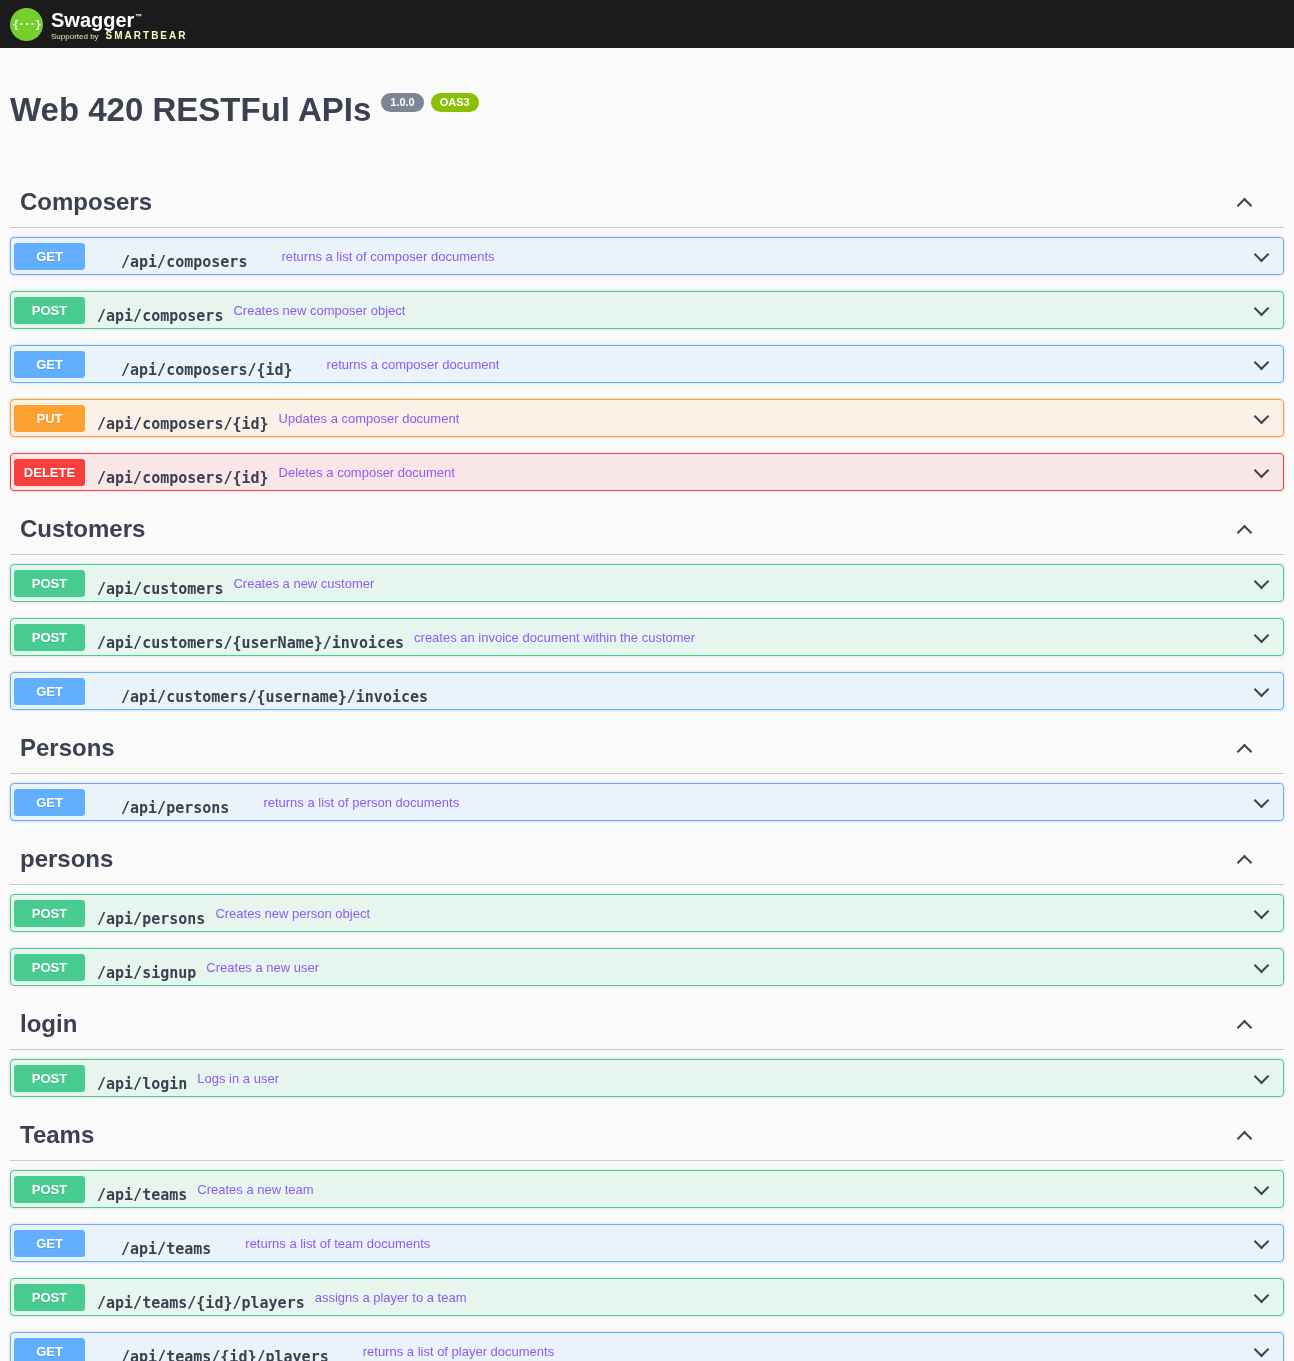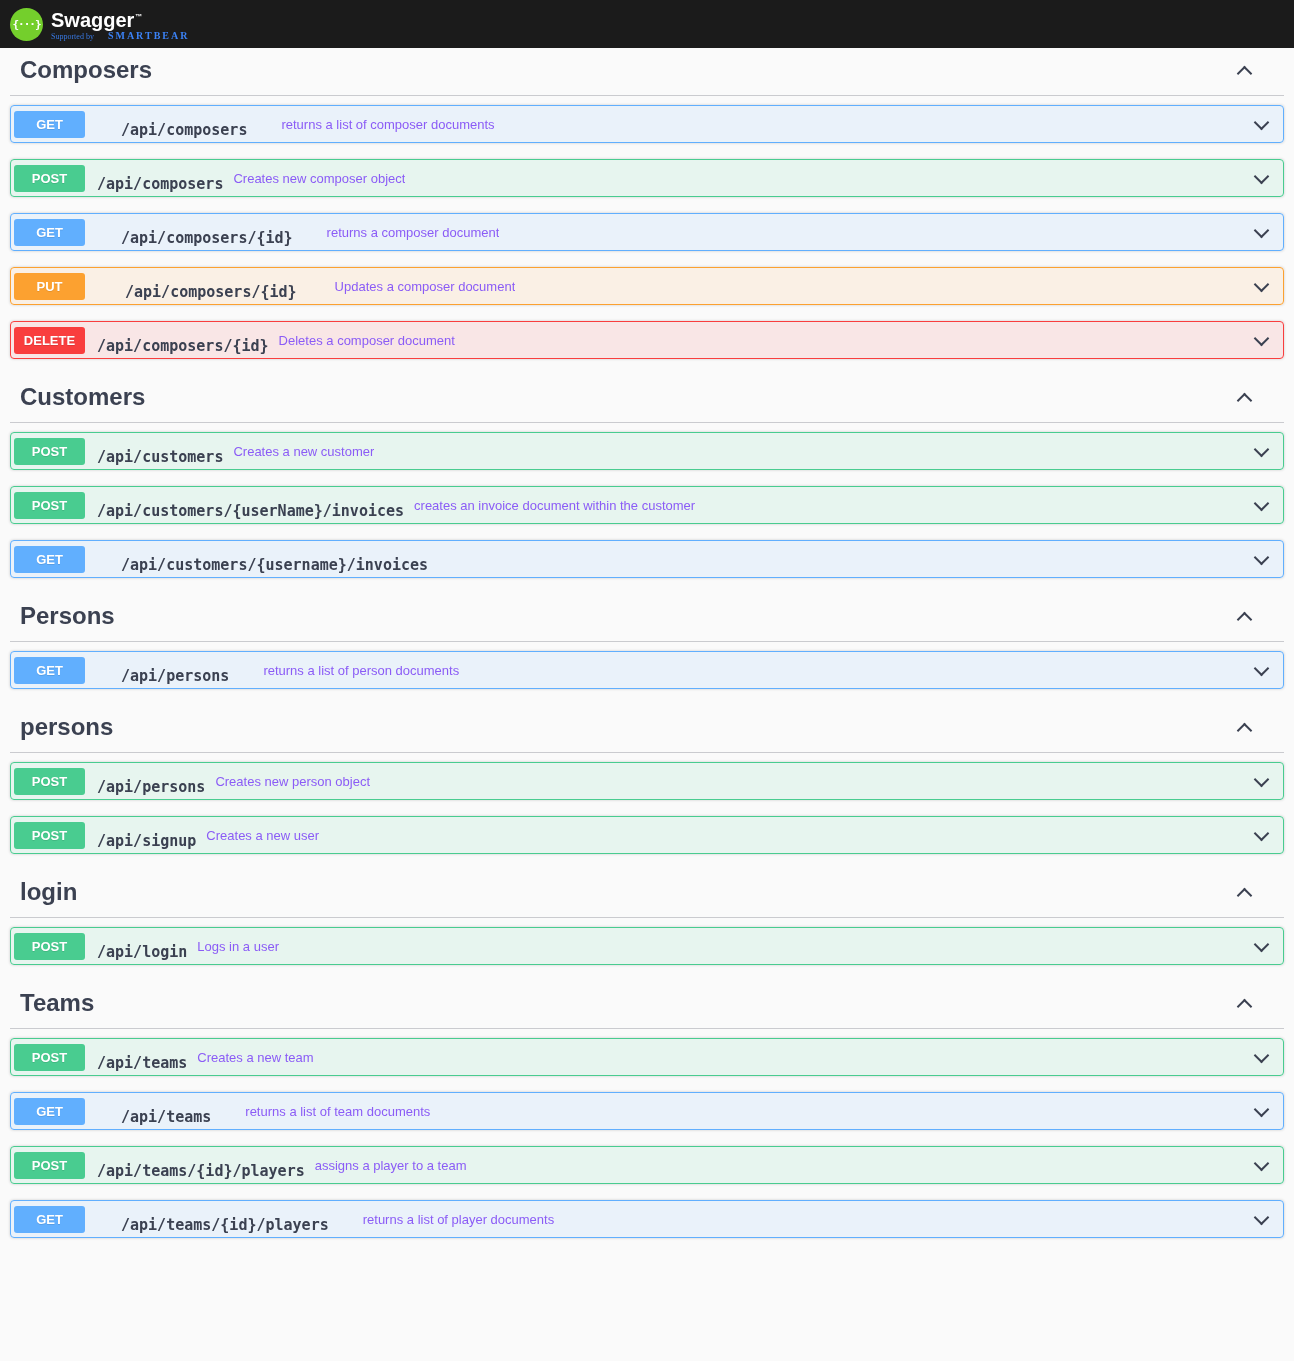--- a/index.html
+++ b/index.html
@@ -41,24 +41,23 @@
   }
   .brand-text { margin-left: 8px; display: flex; flex-direction: column; }
   .brand-name {
     color: #fff;
     font-size: 20px;
     font-weight: 600;
     line-height: 20px;
   }
   .tm { color: #fff; font-size: 7px; vertical-align: super; margin-left: 1px; }
   .brand-sub {
-    display: flex; align-items: baseline; gap: 14px;
+    display: flex; align-items: baseline; gap: 7px;
     margin-top: 1px;
-    color: #3b82f6;
-    font-family: Liberation Serif, serif;
+    color: #fef9c3;
   }
   .sub-light { font-size: 8px; opacity: .9; }
   .sub-strong { font-size: 10px; font-weight: bold; letter-spacing: 2px; text-align: right; }
 
   
   .wrapper { padding: 0 10px; max-width: 1460px; margin: 0 auto; }
   .title {
     font-size: 33px;
     font-weight: bold;
     color: #3b4151;
@@ -145,21 +144,21 @@
     font-size: 13px;
     color: #8b5cf6;
     white-space: nowrap;
     overflow: hidden;
     text-overflow: ellipsis;
   }
   .opblock .chev { margin-left: auto; margin-right: 11px; }
 
   .opblock--get    { border-color: #61affe; background: rgba(97,175,254,.1); gap: 24px; }
   .opblock--post   { border-color: #49cc90; background: rgba(73,204,144,.1); }
-  .opblock--put    { border-color: #fca130; background: rgba(252,161,48,.1); gap: 28px; }
+  .opblock--put    { border-color: #fca130; background: rgba(252,161,48,.1); }
   .opblock--delete { border-color: #f93e3e; background: rgba(249,62,62,.1); }
   .opblock--get    .method { background: #61affe; }
   .opblock--post   .method { background: #49cc90; }
   .opblock--put    .method { background: #fca130; }
   .opblock--delete .method { background: #f93e3e; }
 </style>
 </head>
 <body>
 
 <header class="topbar">
@@ -171,20 +170,23 @@
       <span class="brand-name"><span>Swagger</span><span class="tm">™</span></span>
       <span class="brand-sub">
         <span class="sub-light">Supported by</span>
         <span class="sub-strong">SMARTBEAR</span>
       </span>
     </span>
   </a>
 </header>
 
 <main class="wrapper">
+  <h1 class="title">
+    <span>Web 420 RESTFul APIs</span><span class="version-stamp">1.0.0</span><span class="oas-stamp">OAS3</span>
+  </h1>
 
   <div id="sections">
   <section class="tag-section">
     <h3 class="tag-header">
       <span class="tag-title">Composers</span>
       <span class="chev chev-up"></span>
     </h3>
     <div class="operations">
   <div class="opblock opblock--get">
     <button class="method">GET</button>

